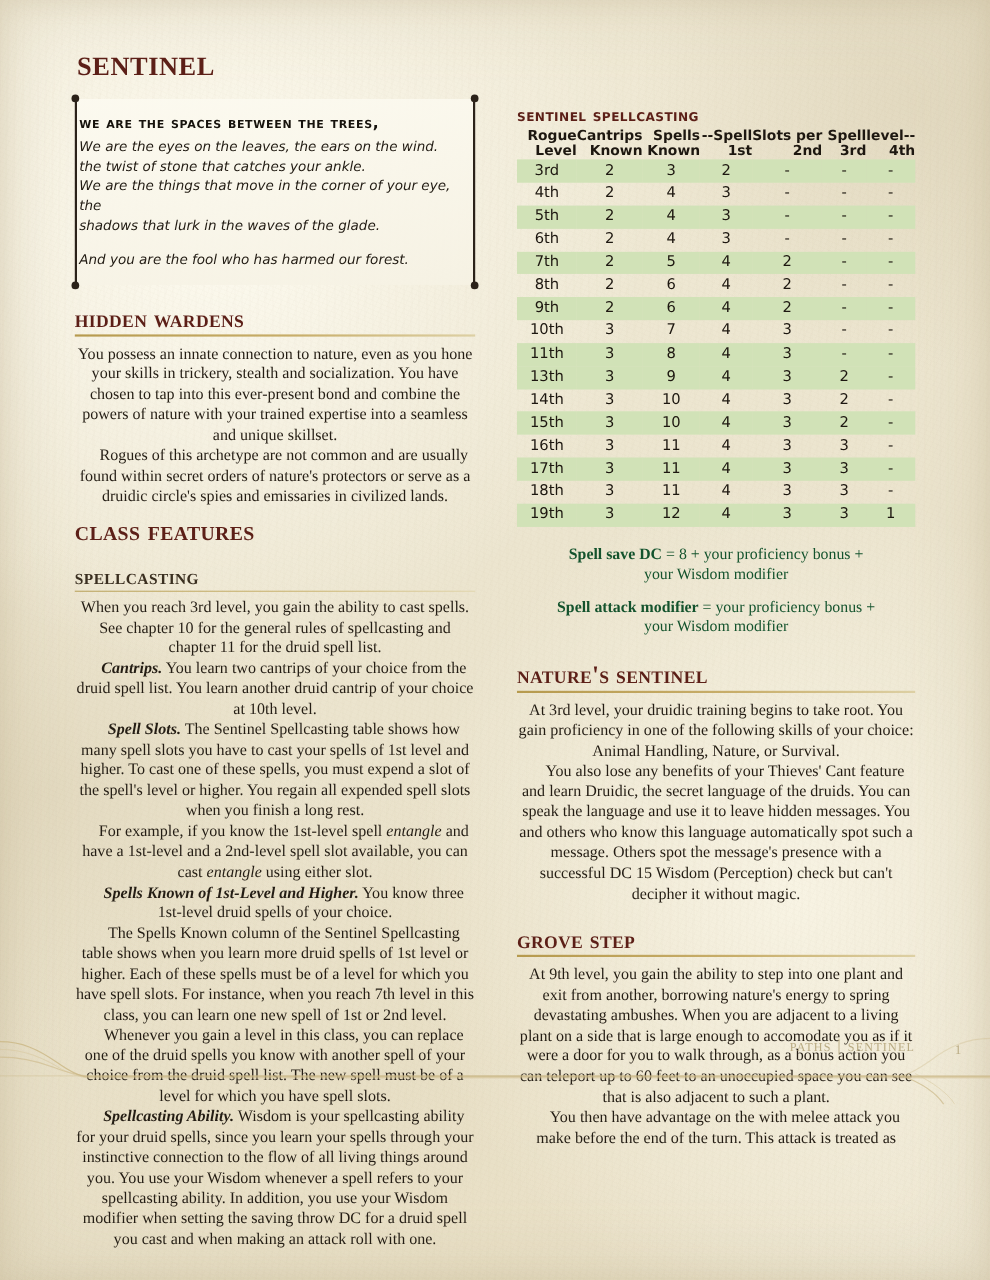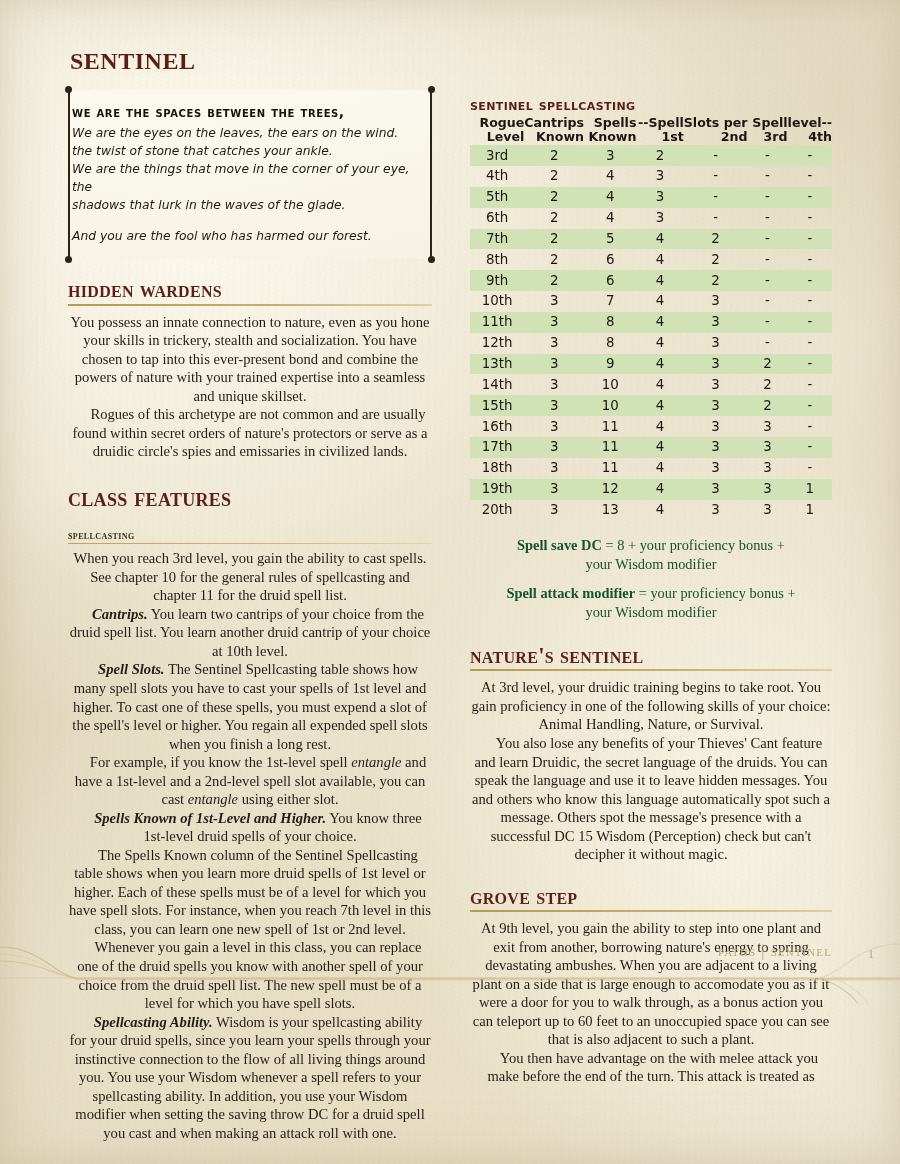--- a/index.html
+++ b/index.html
@@ -59,21 +59,21 @@
     margin:18px 0 1px 0; line-height:1.1; letter-spacing:.3px;
   }
   h2.plain { border-bottom:none; margin-bottom:10px;}
   .rule {
     height:2px; width:100%;
     background:linear-gradient(90deg,#b69a4e 0%,#c8ae6a 55%,#ddd0a4 100%);
     margin:1px 0 7px 0;
   }
   h3.sub {
     font-family:"Liberation Serif", serif;
-    font-size:12px; font-weight:bold; color:#3a2f20;
+    font-size:20px; font-weight:bold; color:#3a2f20;
     font-variant:small-caps; text-transform:lowercase;
     margin:16px 0 1px 0; line-height:1.1; letter-spacing:.4px;
   }
   .rule-thin {
     height:1.5px; width:100%;
     background:linear-gradient(90deg,#bba560 0%,#cdb878 60%,#e2d7b0 100%);
     margin:1px 0 5px 0;
   }
 
   
@@ -190,21 +190,21 @@
       <p class="qline">shadows that lurk in the waves of the glade.</p>
       <div class="qgap"></div>
       <p class="qline">And you are the fool who has harmed our forest.</p>
     </div>
 
     <h2 class="sect">Hidden Wardens</h2>
     <div class="rule"></div>
     <p class="body">You possess an innate connection to nature, even as you hone your skills in trickery, stealth and socialization. You have chosen to tap into this ever-present bond and combine the powers of nature with your trained expertise into a seamless and unique skillset.</p>
     <p class="body ind">Rogues of this archetype are not common and are usually found within secret orders of nature's protectors or serve as a druidic circle's spies and emissaries in civilized lands.</p>
 
-    <h2 class="sect plain" style="font-size:26px;margin-top:23px;">Class Features</h2>
+    <h2 class="sect plain" style="font-size:26px;margin-top:8px;">Class Features</h2>
 
     <h3 class="sub">Spellcasting</h3>
     <div class="rule-thin"></div>
 
     <p class="body">When you reach 3rd level, you gain the ability to cast spells. See chapter 10 for the general rules of spellcasting and chapter 11 for the druid spell list.</p>
 
     <p class="body ind"><span class="runin">Cantrips.</span><span> You learn two cantrips of your choice from the druid spell list. You learn another druid cantrip of your choice at 10th level.</span></p>
 
     <p class="body ind"><span class="runin">Spell Slots.</span><span> The Sentinel Spellcasting table shows how many spell slots you have to cast your spells of 1st level and higher. To cast one of these spells, you must expend a slot of the spell's level or higher. You regain all expended spell slots when you finish a long rest.</span></p>
 
@@ -331,29 +331,20 @@
           </tr>
           <tr class="shade">
             <td class="c-lvl">11th</td>
             <td class="c-can">3</td>
             <td class="c-spk">8</td>
             <td class="c-s1">4</td>
             <td class="c-s2">3</td>
             <td class="c-s3">-</td>
             <td class="c-s4">-</td>
           </tr>
-          <tr>
-            <td class="c-lvl">12th</td>
-            <td class="c-can">3</td>
-            <td class="c-spk">8</td>
-            <td class="c-s1">4</td>
-            <td class="c-s2">3</td>
-            <td class="c-s3">-</td>
-            <td class="c-s4">-</td>
-          </tr>
           <tr class="shade">
             <td class="c-lvl">13th</td>
             <td class="c-can">3</td>
             <td class="c-spk">9</td>
             <td class="c-s1">4</td>
             <td class="c-s2">3</td>
             <td class="c-s3">2</td>
             <td class="c-s4">-</td>
           </tr>
           <tr>
@@ -398,29 +389,20 @@
             <td class="c-spk">11</td>
             <td class="c-s1">4</td>
             <td class="c-s2">3</td>
             <td class="c-s3">3</td>
             <td class="c-s4">-</td>
           </tr>
           <tr class="shade">
             <td class="c-lvl">19th</td>
             <td class="c-can">3</td>
             <td class="c-spk">12</td>
-            <td class="c-s1">4</td>
-            <td class="c-s2">3</td>
-            <td class="c-s3">3</td>
-            <td class="c-s4">1</td>
-          </tr>
-          <tr>
-            <td class="c-lvl">20th</td>
-            <td class="c-can">3</td>
-            <td class="c-spk">13</td>
             <td class="c-s1">4</td>
             <td class="c-s2">3</td>
             <td class="c-s3">3</td>
             <td class="c-s4">1</td>
           </tr>
         </tbody>
     </table>
 
     <div class="dcbox">
       <div class="dcline"><b>Spell save DC</b><span> = 8 + your proficiency bonus +</span></div>

